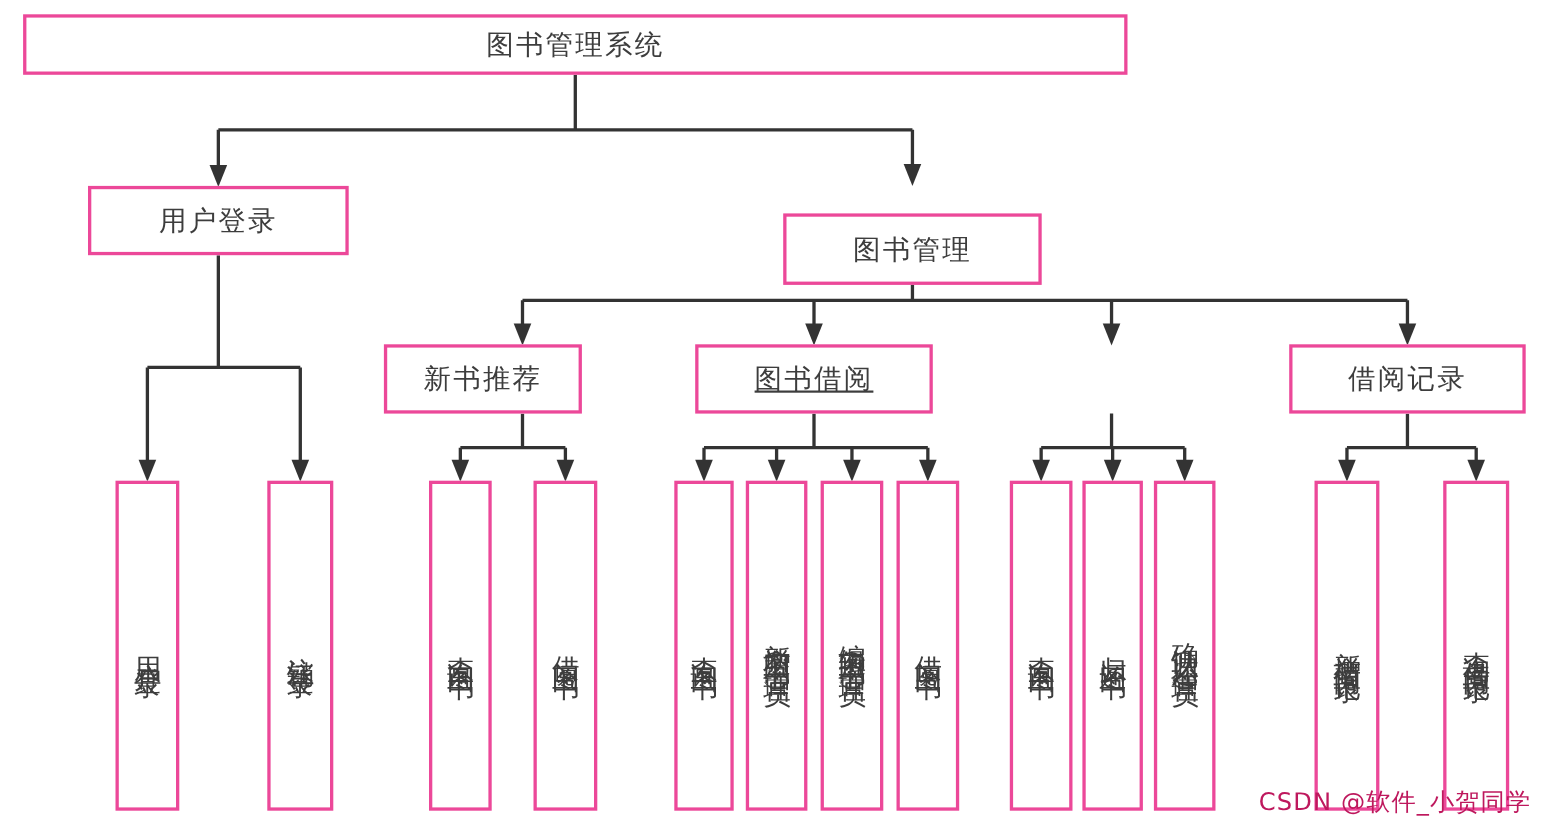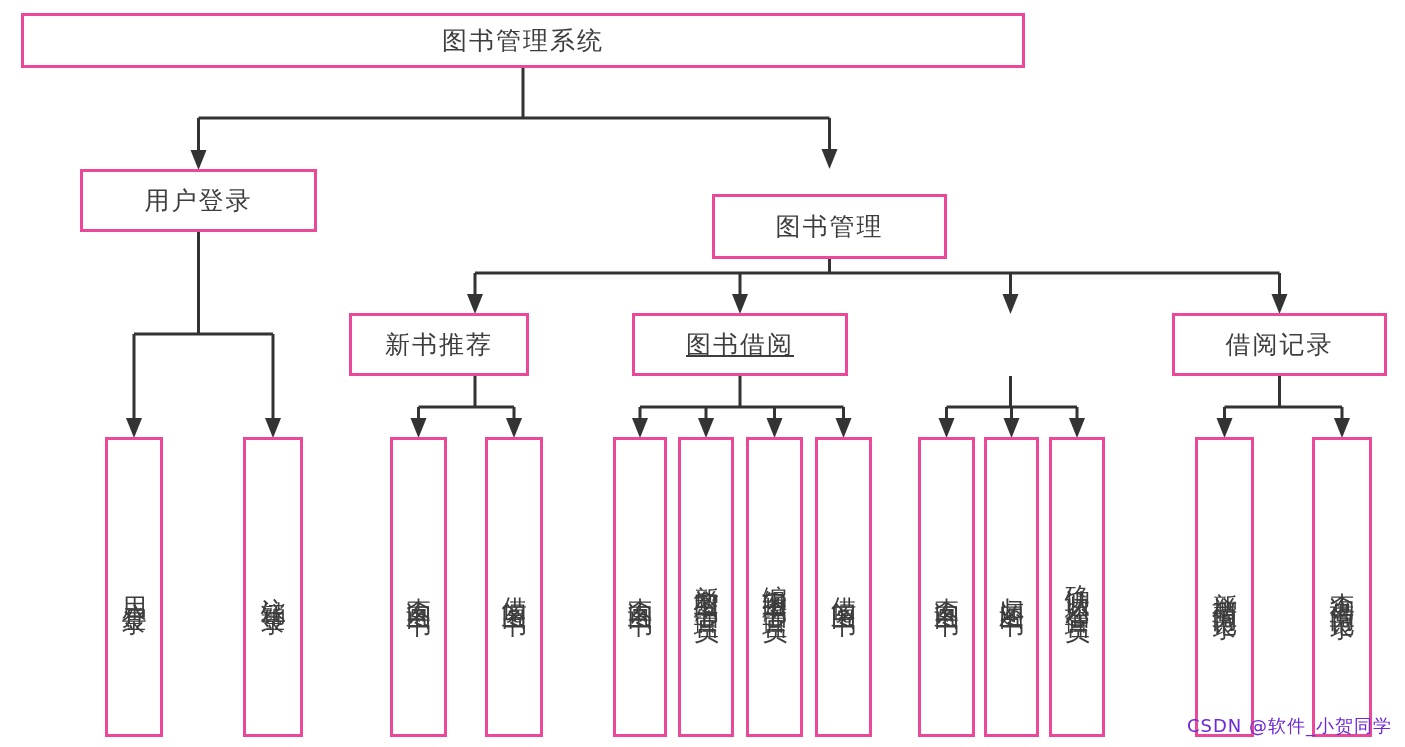--- a/index.html
+++ b/index.html
@@ -47,22 +47,22 @@
     text-orientation: mixed;
     font-size: 25px;
     letter-spacing: 5px;
     line-height: 1.1;
     color: #3d3d3d;
   }
   #watermark {
     position: absolute;
     right: 13px;
     top: 714px;
-    font-size: 18px;
-    color: #6d28d9;
+    font-size: 22px;
+    color: #be185d;
     letter-spacing: 1px;
     white-space: nowrap;
     z-index: 5;
   }
 </style>
 </head>
 <body>
 
 <div id="canvas">
 

